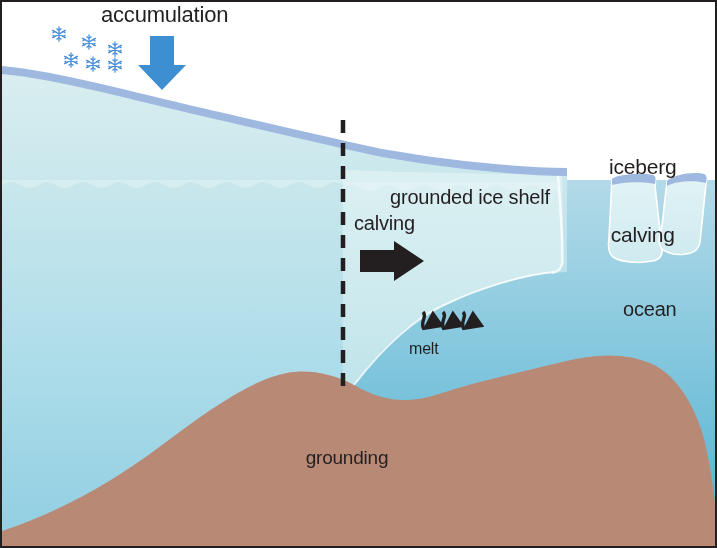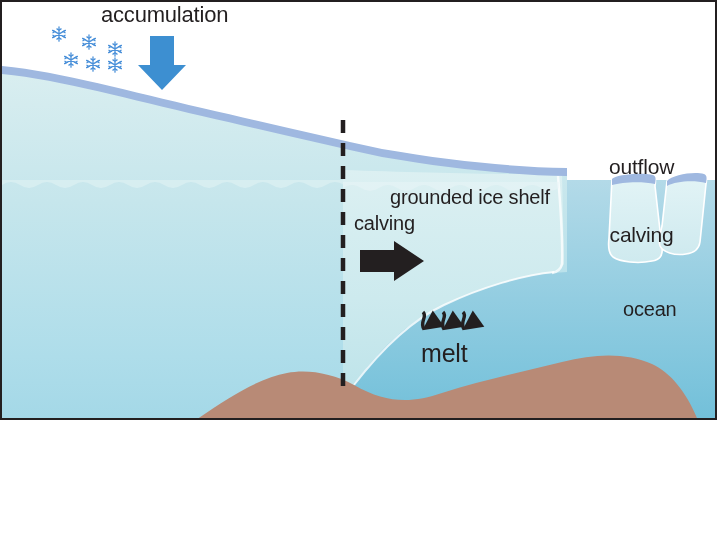--- a/index.html
+++ b/index.html
@@ -3,21 +3,21 @@
 <meta charset="utf-8">
 <style>
   html, body {
     margin: 0;
     padding: 0;
     background: #ffffff;
   }
   #stage {
     position: relative;
     width: 717px;
-    height: 420px;
+    height: 548px;
     overflow: hidden;
     background: #ffffff;
     font-family: "Liberation Sans", sans-serif;
     box-sizing: border-box;
     border: 2px solid #231f20;
   }
   #scene {
     position: absolute;
     left: 0; top: 0;
     width: 717px;
@@ -31,21 +31,21 @@
     line-height: 1.08;
     white-space: pre;
     letter-spacing: -0.2px;
   }
   .lbl-accumulation { left: 99px;  top: 1px;   font-size: 22px; }
   .lbl-iceberg      { left: 607px; top: 109px; font-size: 21px; text-align: center; }
   .lbl-floating     { left: 388px; top: 185px; font-size: 20px; }
   .lbl-outflow      { left: 352px; top: 211px; font-size: 20px; }
   .lbl-grounded     { left: 63px;  top: 298px; font-size: 20px; }
   .lbl-ocean        { left: 621px; top: 297px; font-size: 20px; }
-  .lbl-melt         { left: 419px; top: 338px; font-size: 25px; }
+  .lbl-melt         { left: 407px; top: 338px; font-size: 16px; }
   .lbl-groundingline{ left: 299px; top: 405px; font-size: 19px; text-align: center; width: 92px;}
 </style>
 </head>
 <body>
 
 <div id="stage">
 
   <svg id="scene" viewBox="0 0 717 548" preserveAspectRatio="none">
     <defs>
       <linearGradient id="gradIceSheet" x1="0" y1="0" x2="0" y2="1">
@@ -238,29 +238,30 @@
       <path d="M441,310 C 446,315 437,320 442,327" marker-end="url(#mk-melt)"></path>
       <path d="M461,310 C 466,315 457,320 462,327" marker-end="url(#mk-melt)"></path>
     </g>
 
     <line x1="341" y1="118" x2="341" y2="392" stroke="#231f20" stroke-width="4.5" stroke-dasharray="13 10"></line>
   </svg>
 
   <div class="lbl lbl-accumulation">accumulation</div>
 
   <div class="lbl lbl-iceberg">
-    <div>outflow</div>
+    <div>iceberg</div>
     <div>calving</div>
   </div>
 
   <div class="lbl lbl-floating">grounded ice shelf</div>
 
   <div class="lbl lbl-outflow">calving</div>
 
 
   <div class="lbl lbl-ocean">ocean</div>
 
   <div class="lbl lbl-melt">melt</div>
 
   <div class="lbl lbl-groundingline">
+    <div>grounding</div>
   </div>
 
 </div>
 
 </body></html>

